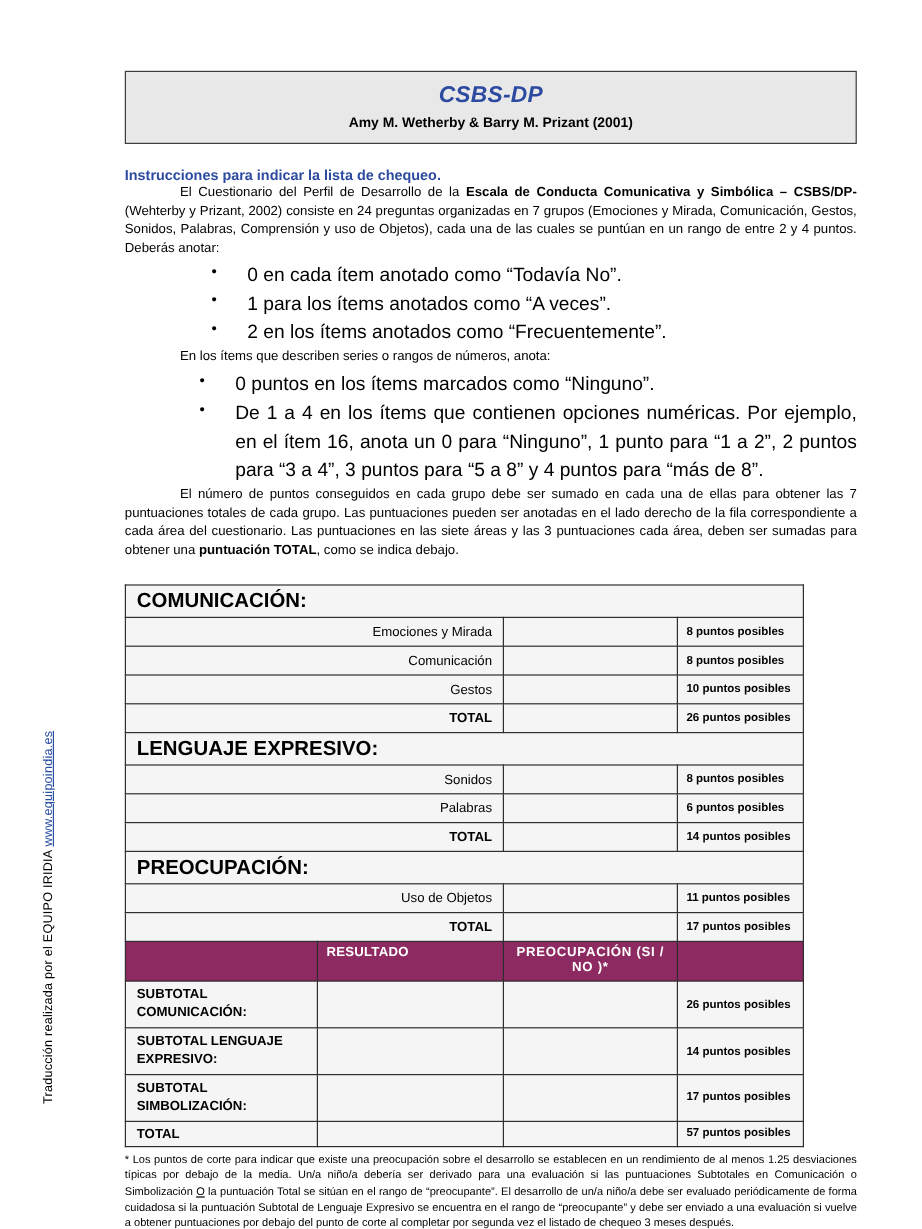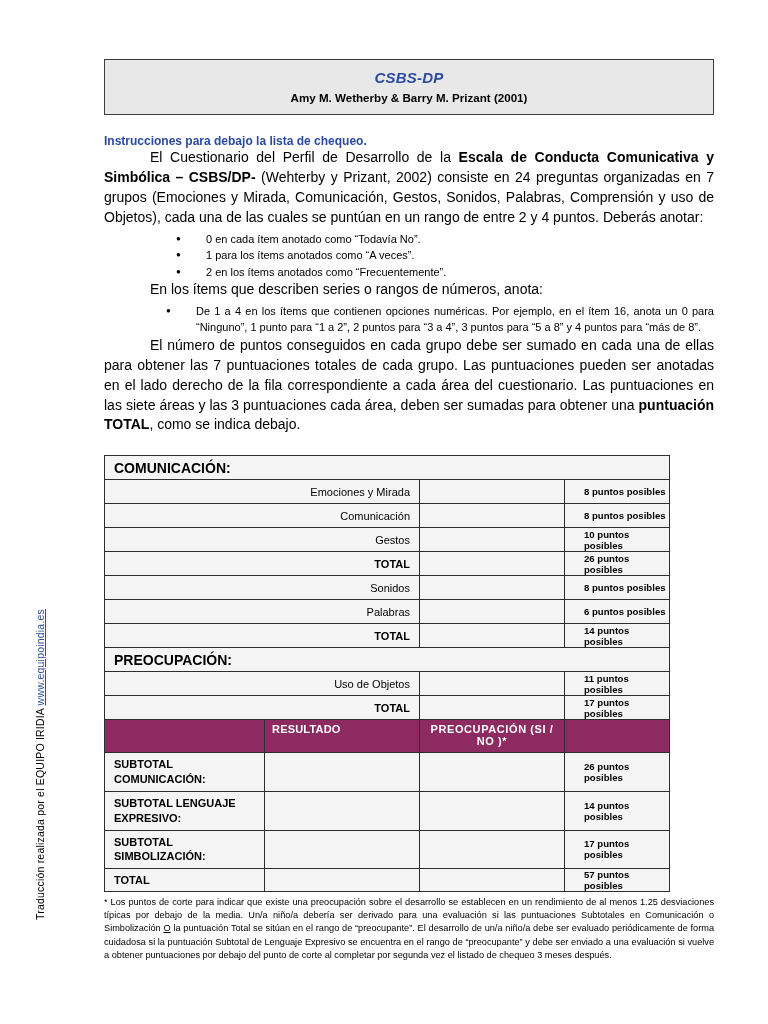--- a/index.html
+++ b/index.html
@@ -54,21 +54,21 @@
   .title-box {
     margin-top: 59px;
     border: 1.2px solid #3d3d3d;
     background: #e8e8e8;
     padding: 9px 6px 10px 6px;
     text-align: center;
   }
   .title-main {
     font-weight: bold;
     font-style: italic;
-    font-size: 15px;
+    font-size: 19px;
     color: #2b4aa0;
     letter-spacing: 0.2px;
   }
   .title-sub {
     font-weight: bold;
     font-style: italic;
     font-size: 13.2px;
     color: #000;
     margin-top: 6px;
   }
@@ -81,41 +81,41 @@
 
   
   .section-heading {
     margin-top: 19px;
     font-weight: bold;
     font-size: 12px;
     color: #2b4aa0;
   }
   p.body {
     margin: 0;
-    font-size: 14px;
+    font-size: 11px;
     line-height: 1.42;
     text-align: justify;
     text-justify: inter-word;
     color: #000;
   }
   p.indent { text-indent: 46px; }
   .p-gap-1 { margin-top: 14px; }
   .p-gap-2 { margin-top: 13px; }
   .p-gap-3 { margin-top: 15px; }
 
   ul.bullets {
     margin: 3px 0 0 0;
     padding: 0 0 0 0;
     list-style: none;
   }
   ul.bullets.lvl-a { padding-left: 72px; }
   ul.bullets.lvl-b { padding-left: 62px; }
   ul.bullets li {
     position: relative;
-    font-size: 11px;
+    font-size: 16px;
     line-height: 1.5;
     padding-left: 30px;
     text-align: left;
   }
   ul.bullets li::before {
     content: "\25CF";
     position: absolute;
     left: 0;
     top: -1px;
     font-size: 8px;
@@ -152,37 +152,37 @@
   .hdr.blank { }
   .hdr.left {
     text-align: left;
     padding-left: 7px;
     letter-spacing: 0.2px;
   }
   .hdr.tall { height: 29px; vertical-align: top; padding-top: 3px; margin-top: 40px; }
 
   td.grp {
     font-weight: bold;
-    font-size: 14px;
+    font-size: 17px;
     padding: 3px 0 3px 9px;
     height: 17px;
   }
   td.item {
     text-align: right;
     padding: 3px 9px 3px 12px;
     height: 17px;
     font-size: 11px;
     margin-left: 23px;
   }
   td.item.tot { font-weight: bold; }
   td.blankcell { }
   td.points {
     font-weight: bold;
     font-size: 9.6px;
-    padding-left: 19px;
+    padding-left: 7px;
     height: 17px;
   }
   td.sub {
     font-weight: bold;
     font-size: 11px;
     padding: 4px 0 4px 9px;
     line-height: 1.35;
   }
   td.sub.single { padding-top: 3px; padding-bottom: 3px; }
 
@@ -206,33 +206,34 @@
   </div>
 </div>
 
 <div id="content">
 
   <div class="title-box">
     <div class="title-main">CSBS-DP</div>
     <div class="title-authors">Amy M. Wetherby &amp; Barry M. Prizant (2001)</div>
   </div>
 
-  <div class="section-heading">Instrucciones para debajo la lista de chequeo.</div>
+  <div class="section-heading">Instrucciones para indicar la lista de chequeo.</div>
 
   <p class="body indent p-gap-1"><span>El Cuestionario del Perfil de Desarrollo de la </span><b>Escala de Conducta Comunicativa y Simbólica – CSBS/DP-</b><span> (Wehterby y Prizant, 2002) consiste en 24 preguntas organizadas en 7 grupos (Emociones y Mirada, Comunicación, Gestos, Sonidos, Palabras, Comprensión y uso de Objetos), cada una de las cuales se puntúan en un rango de entre 2 y 4 puntos. Deberás anotar:</span></p>
 
   <ul class="bullets lvl-a">
     <li>0 en cada ítem anotado como “Todavía No”.</li>
     <li>1 para los ítems anotados como “A veces”.</li>
     <li>2 en los ítems anotados como “Frecuentemente”.</li>
   </ul>
 
   <p class="body indent p-gap-2">En los ítems que describen series o rangos de números, anota:</p>
 
   <ul class="bullets lvl-b">
+    <li>0 puntos en los ítems marcados como “Ninguno”.</li>
     <li class="wrap">De 1 a 4 en los ítems que contienen opciones numéricas. Por ejemplo, en el ítem 16, anota un 0 para “Ninguno”, 1 punto para “1 a 2”, 2 puntos para “3 a 4”, 3 puntos para “5 a 8” y 4 puntos para “más de 8”.</li>
   </ul>
 
   <p class="body indent p-gap-3"><span>El número de puntos conseguidos en cada grupo debe ser sumado en cada una de ellas para obtener las 7 puntuaciones totales de cada grupo. Las puntuaciones pueden ser anotadas en el lado derecho de la fila correspondiente a cada área del cuestionario. Las puntuaciones en las siete áreas y las 3 puntuaciones cada área, deben ser sumadas para obtener una </span><b>puntuación TOTAL</b><span>, como se indica debajo.</span></p>
 
   <table class="score-table">
     <colgroup>
       <col style="width:160px">
       <col style="width:155px">
       <col style="width:145px">
@@ -258,20 +259,23 @@
         <td class="blankcell"></td>
         <td class="points">10 puntos posibles</td>
       </tr>
       <tr>
         <td class="item tot" colspan="2">TOTAL</td>
         <td class="blankcell"></td>
         <td class="points">26 puntos posibles</td>
       </tr>
 
       <tr>
+        <td class="grp" colspan="4">LENGUAJE EXPRESIVO:</td>
+      </tr>
+      <tr>
         <td class="item" colspan="2">Sonidos</td>
         <td class="blankcell"></td>
         <td class="points">8 puntos posibles</td>
       </tr>
       <tr>
         <td class="item" colspan="2">Palabras</td>
         <td class="blankcell"></td>
         <td class="points">6 puntos posibles</td>
       </tr>
       <tr>

